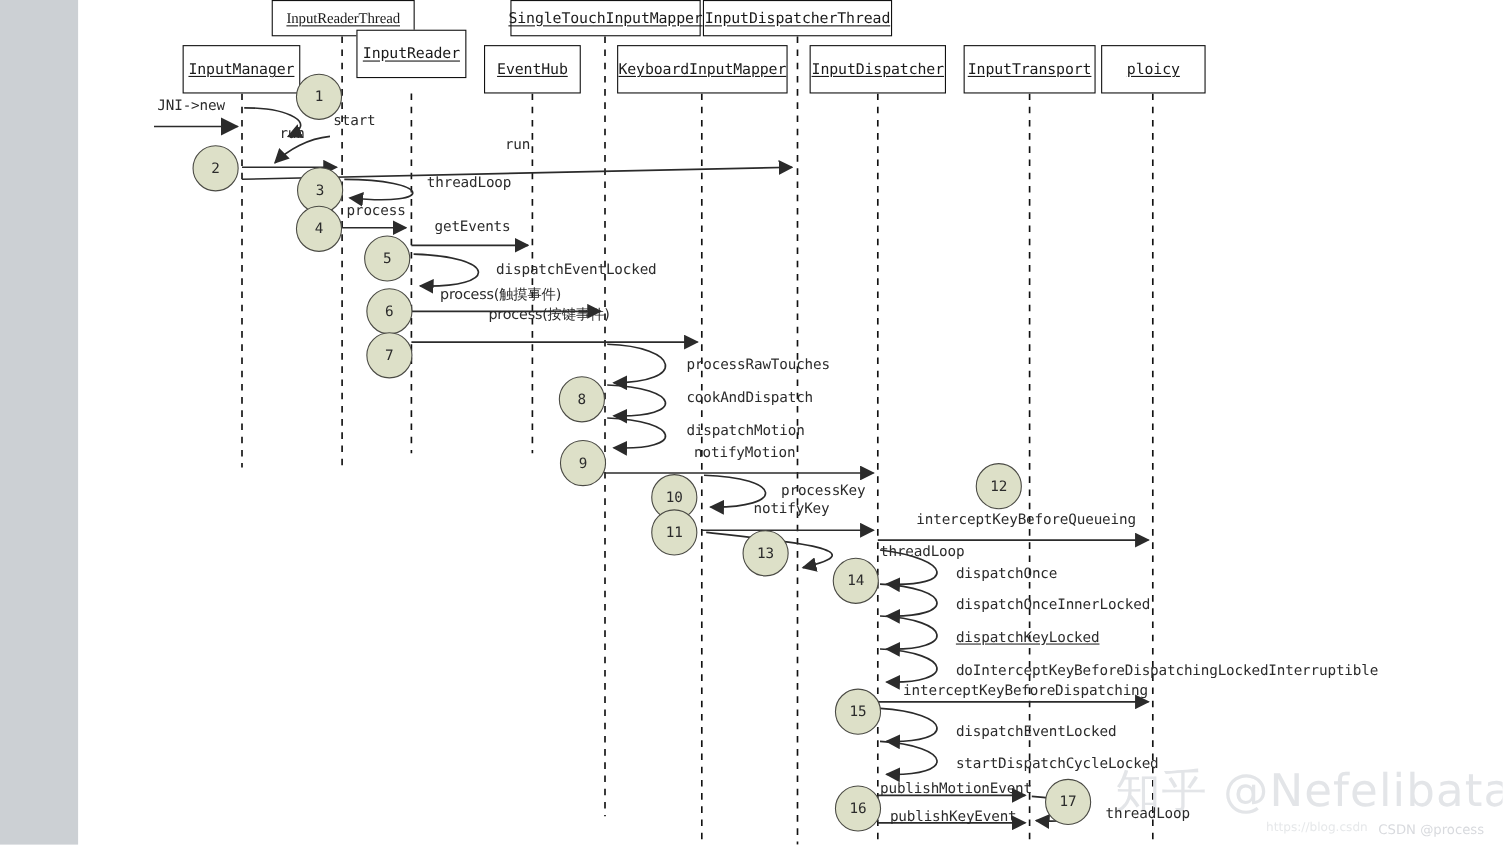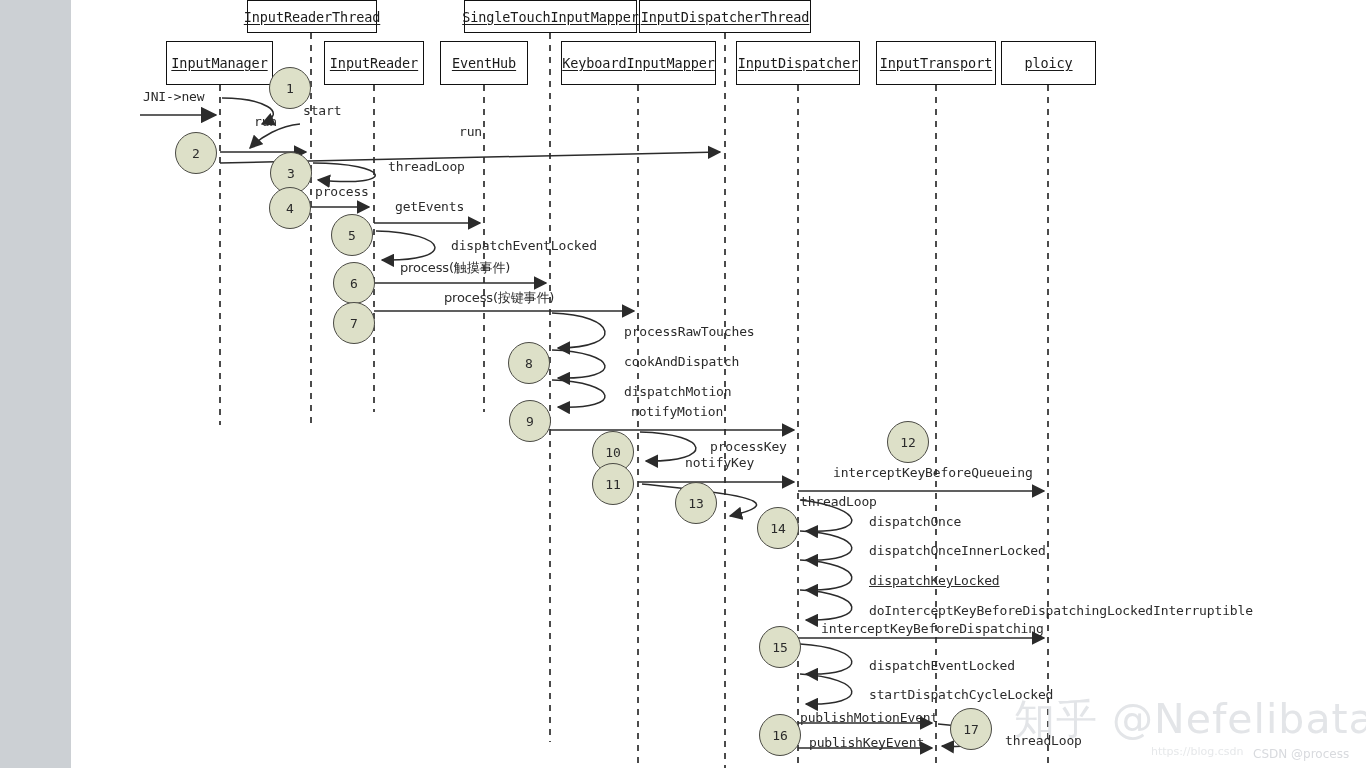--- a/index.html
+++ b/index.html
@@ -181,34 +181,34 @@
       <path d="M 800 674 C 866 678, 870 706, 806 704" marker-end="url(#ah)"></path>
 
       <line x1="798" y1="723" x2="932" y2="723" marker-end="url(#ah)"></line>
 
       <line x1="798" y1="748" x2="932" y2="748" marker-end="url(#ah)"></line>
 
       <path d="M 938 724 C 1000 728, 1002 750, 942 746" marker-end="url(#ah)"></path>
     </g>
   </svg>
 
-  <div class="participant" style="left:247px; top:0px; width:130px; height:33px;">
+  <div class="participant" style="left:247px; top:0px; width:130px; height:33px;font-family:Liberation Serif, serif;">
     <span class="plabel">InputReaderThread</span>
   </div>
   <div class="participant" style="left:464px; top:0px; width:173px; height:33px;">
     <span class="plabel">SingleTouchInputMapper</span>
   </div>
   <div class="participant" style="left:639px; top:0px; width:172px; height:33px;">
     <span class="plabel">InputDispatcherThread</span>
   </div>
 
   <div class="participant" style="left:166px; top:41px; width:107px; height:44px;">
     <span class="plabel">InputManager</span>
   </div>
-  <div class="participant" style="left:324px; top:41px; width:100px; height:44px;">
+  <div class="participant" style="left:324px; top:27px; width:100px; height:44px;">
     <span class="plabel">InputReader</span>
   </div>
   <div class="participant" style="left:440px; top:41px; width:88px; height:44px;">
     <span class="plabel">EventHub</span>
   </div>
   <div class="participant" style="left:561px; top:41px; width:155px; height:44px;">
     <span class="plabel">KeyboardInputMapper</span>
   </div>
   <div class="participant" style="left:736px; top:41px; width:124px; height:44px;">
     <span class="plabel">InputDispatcher</span>
@@ -274,21 +274,21 @@
 
   <div class="msg" style="left:143px;  top:89px;">JNI-&gt;new</div>
   <div class="msg" style="left:303px;  top:103px;">start</div>
   <div class="msg" style="left:254px;  top:114px;">run</div>
   <div class="msg" style="left:459px;  top:124px;">run</div>
   <div class="msg" style="left:388px;  top:159px;">threadLoop</div>
   <div class="msg" style="left:315px;  top:184px;">process</div>
   <div class="msg" style="left:395px;  top:199px;">getEvents</div>
   <div class="msg" style="left:451px; top:238px;">dispatchEventLocked</div>
   <div class="msg cjk" style="left:400px; top:259px;">process(触摸事件)</div>
-  <div class="msg cjk" style="left:444px; top:289px;">process(按键事件)</div>
+  <div class="msg cjk" style="left:444px; top:277px;">process(按键事件)</div>
   <div class="msg" style="left:624px; top:324px;">processRawTouches</div>
   <div class="msg" style="left:624px; top:354px;">cookAndDispatch</div>
   <div class="msg" style="left:624px; top:384px;">dispatchMotion</div>
   <div class="msg" style="left:631px; top:404px;">notifyMotion</div>
   <div class="msg" style="left:710px; top:439px;">processKey</div>
   <div class="msg" style="left:685px; top:455px;">notifyKey</div>
   <div class="msg" style="left:833px; top:465px;">interceptKeyBeforeQueueing</div>
   <div class="msg" style="left:800px; top:494px;">threadLoop</div>
   <div class="msg" style="left:869px; top:514px;">dispatchOnce</div>
   <div class="msg" style="left:869px; top:543px;">dispatchOnceInnerLocked</div>

